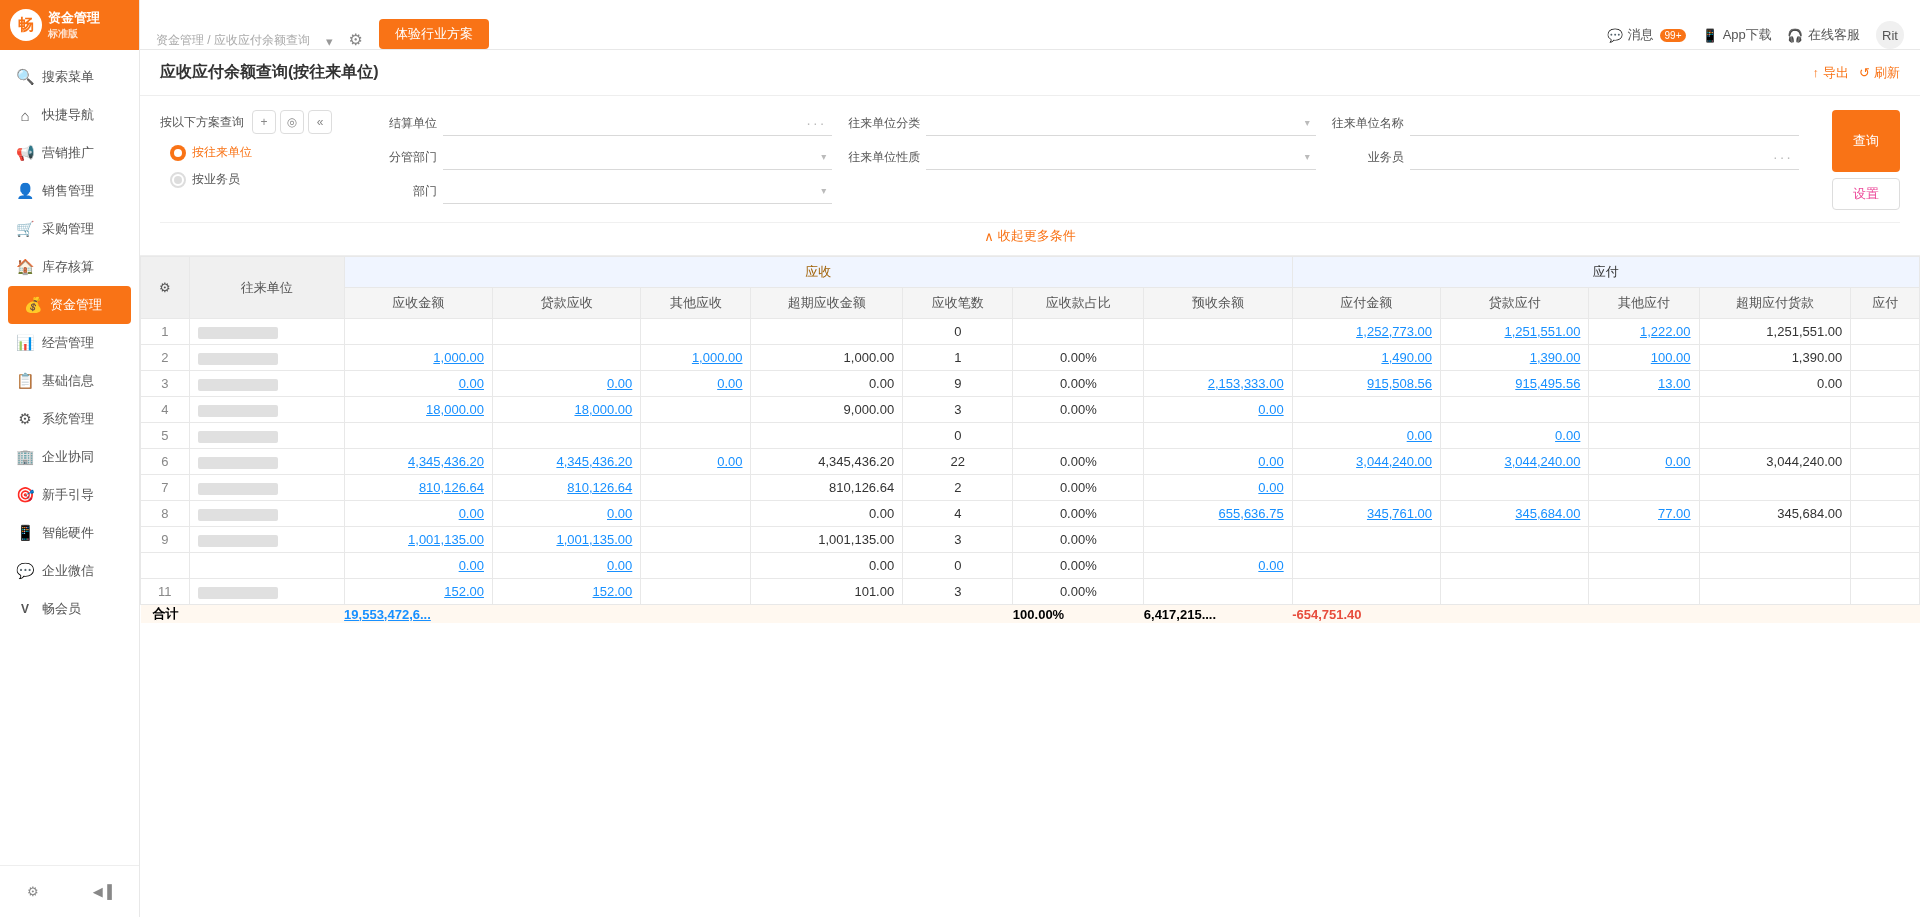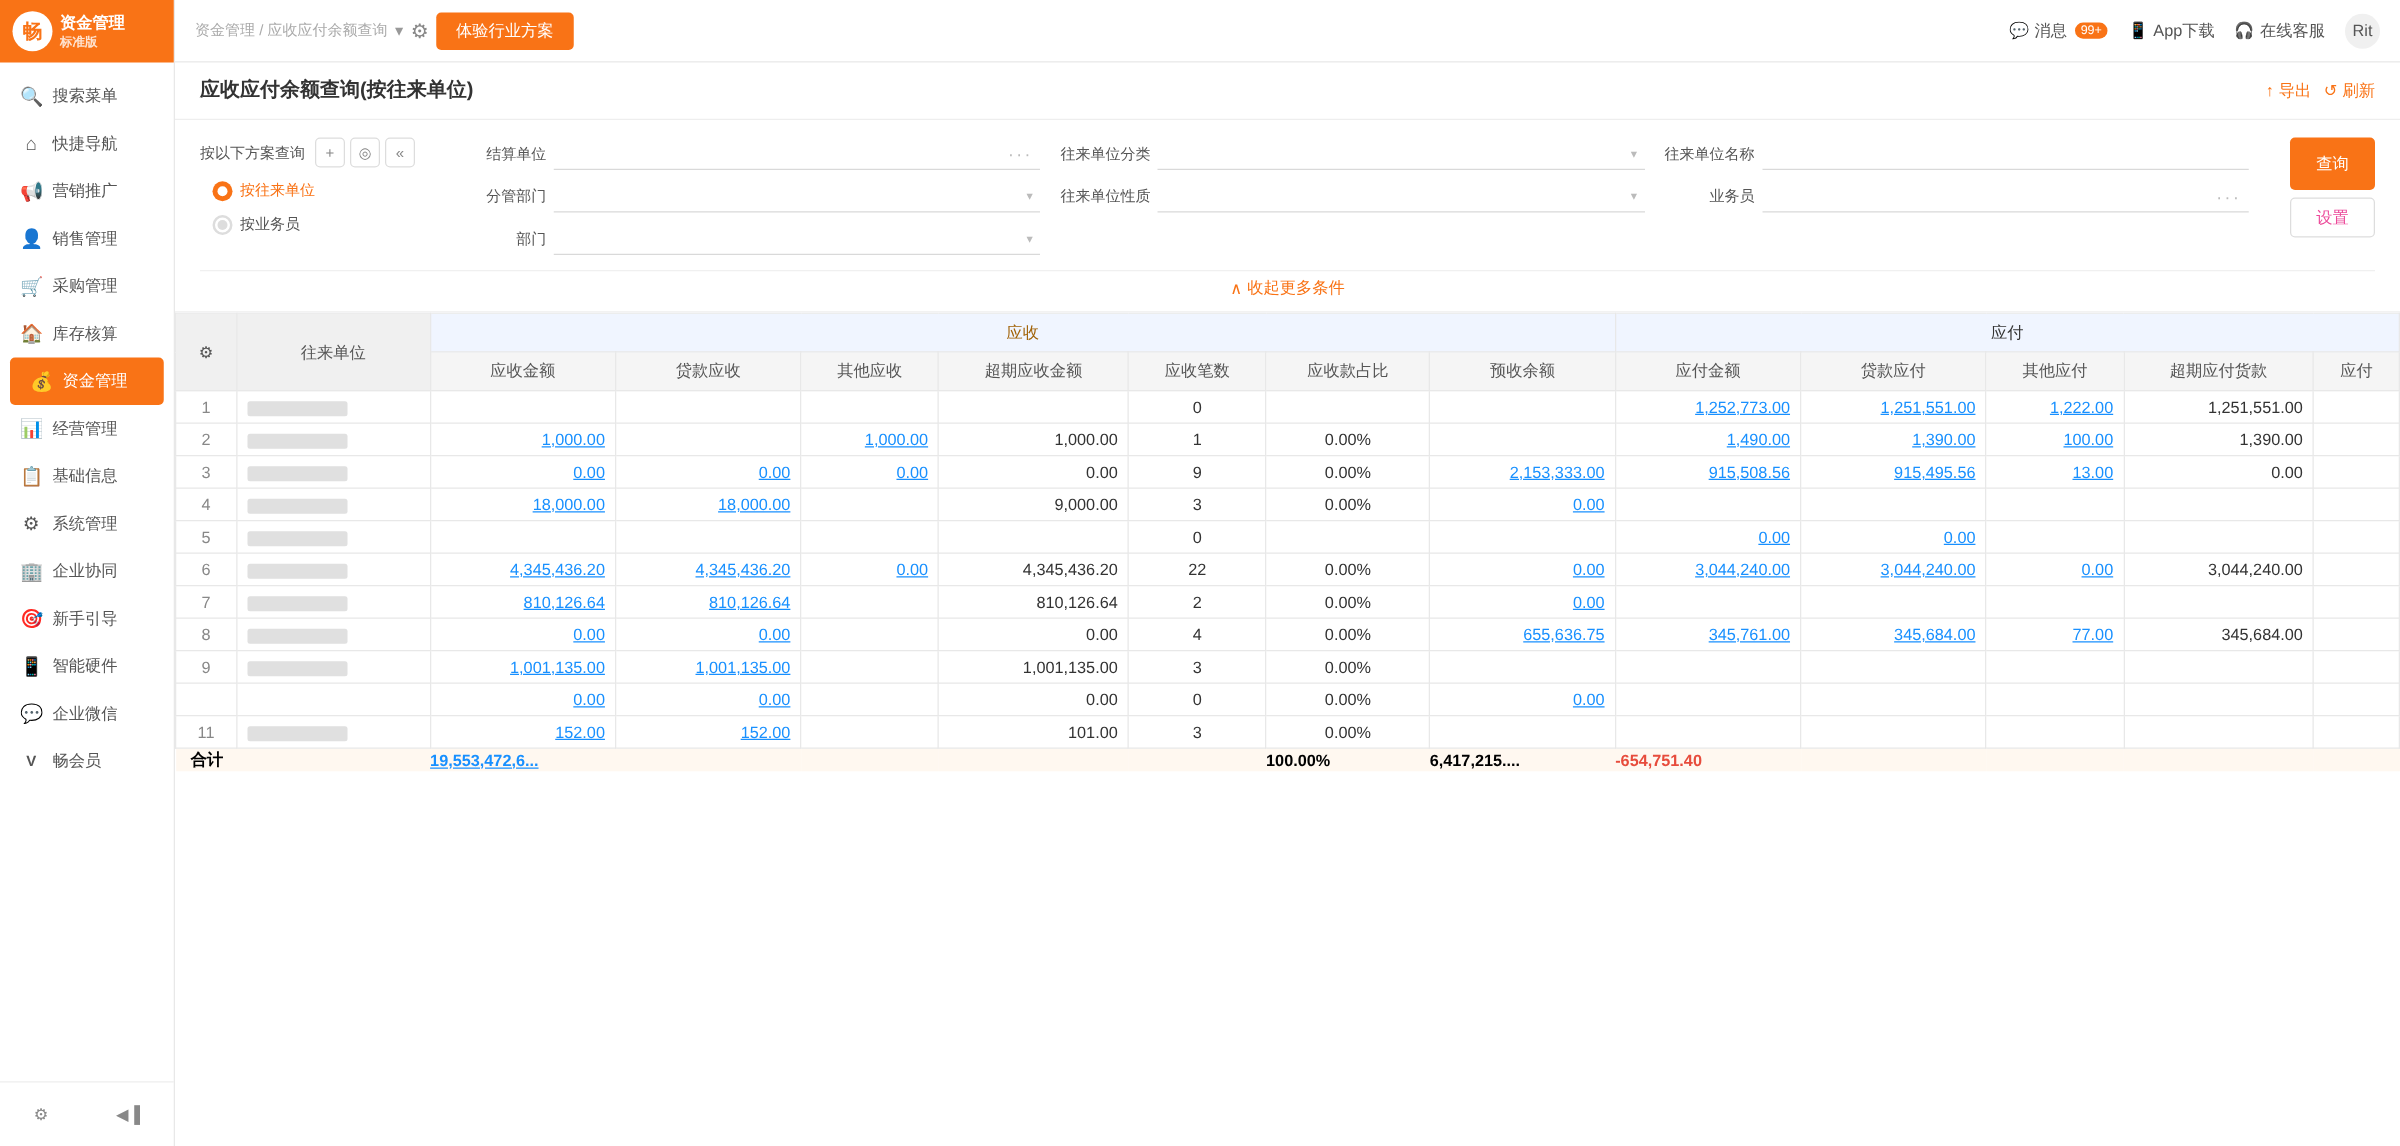--- a/index.html
+++ b/index.html
@@ -17,21 +17,21 @@
     .sidebar-item { display: flex; align-items: center; padding: 10px 16px; cursor: pointer; color: #555; gap: 8px; }
     .sidebar-item.active { background: #f97316; color: white; border-radius: 4px; margin: 0 8px; }
     .sidebar-item .icon { font-size: 15px; width: 18px; text-align: center; }
     .sidebar-bottom { border-top: 1px solid #eee; padding: 10px 0; display: flex; justify-content: space-around; }
     .sidebar-bottom-item { display: flex; align-items: center; justify-content: center; padding: 8px; cursor: pointer; color: #888; }
 
     
     .main { flex: 1; display: flex; flex-direction: column; overflow: hidden; }
 
     
-    .topbar { height: 50px; background: #fff; display: flex; align-items: center; padding: 0 16px; border-bottom: 1px solid #e8e8e8; gap: 6px; }
+    .topbar { height: 50px; background: #fff; display: flex; align-items: flex-end; padding: 0 16px; border-bottom: 1px solid #e8e8e8; gap: 16px; }
     .topbar-chevron { color: #999; cursor: pointer; }
     .topbar-gear { color: #888; cursor: pointer; font-size: 16px; }
     .topbar-btn { background: #f97316; color: white; border: none; padding: 6px 16px; border-radius: 4px; cursor: pointer; font-size: 13px; }
     .topbar-right { margin-left: auto; display: flex; align-items: center; gap: 16px; color: #555; }
     .topbar-right-item { display: flex; align-items: center; gap: 4px; cursor: pointer; }
     .badge { background: #f97316; color: white; border-radius: 10px; font-size: 10px; padding: 1px 5px; margin-left: 2px; }
     .badge-99 { background: #f97316; }
     .topbar-user { background: #f0f0f0; border-radius: 50%; width: 28px; height: 28px; display: flex; align-items: center; justify-content: center; font-size: 11px; color: #555; }
 
     
@@ -266,21 +266,21 @@
 
           <div class="f-row">
             <span class="f-label">部门</span>
             <div class="f-input" style="flex:1;border:none;border-bottom:1px solid #d9d9d9;height:26px;padding:2px 6px;display:flex;align-items:center;justify-content:flex-end;">
               <span style="color:#bbb;font-size:10px;">▾</span>
             </div>
           </div>
         </div>
 
         <div style="display:flex;flex-direction:column;gap:6px;margin-left:8px;">
-          <button class="query-btn" style="background:#f97316;color:white;border:none;padding:12px 20px;border-radius:4px;cursor:pointer;font-size:13px;">查询</button>
+          <button class="query-btn" style="background:#f97316;color:white;border:none;padding:22px 20px;border-radius:4px;cursor:pointer;font-size:13px;">查询</button>
           <button class="setting-btn" style="background:#fff;color:#ec4899;border:1px solid #ddd;padding:6px 20px;border-radius:4px;cursor:pointer;font-size:13px;">设置</button>
         </div>
       </div>
 
       <div class="collapse-row">
         <span>∧</span>
         <span>收起更多条件</span>
       </div>
     </div>
 

